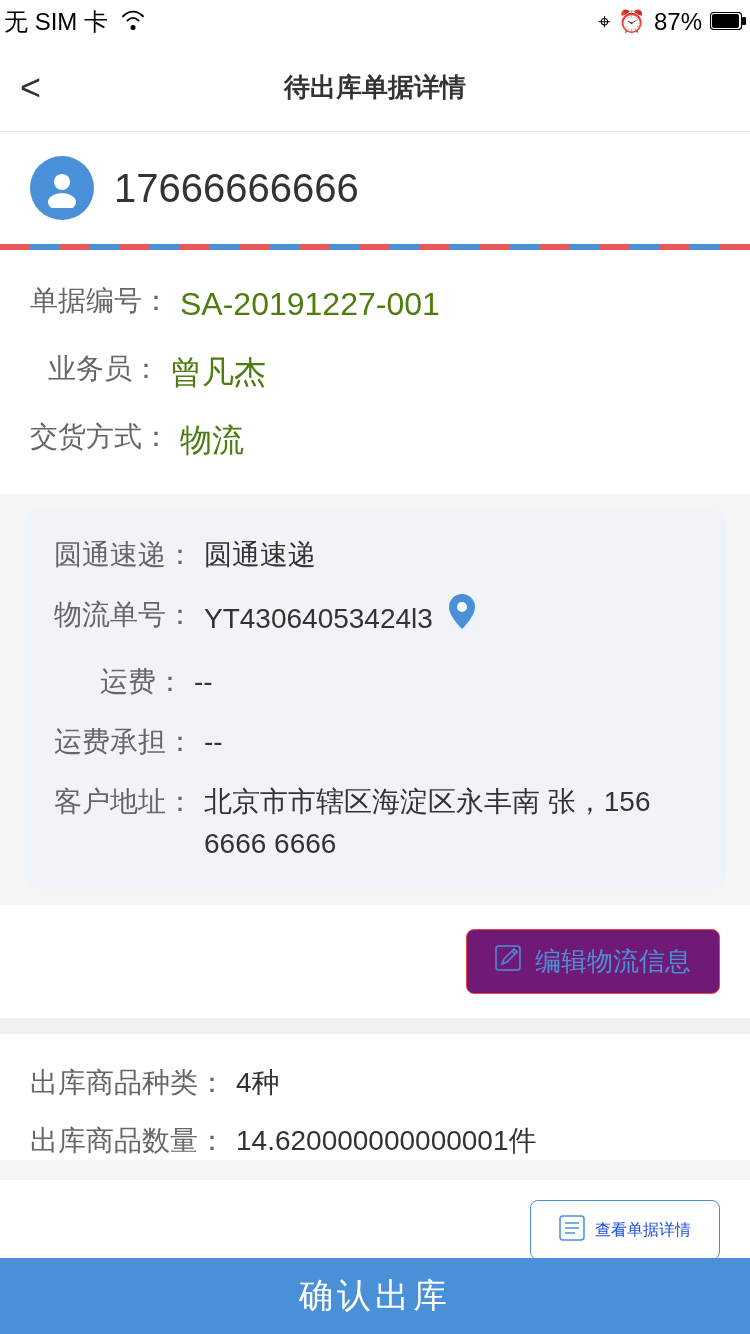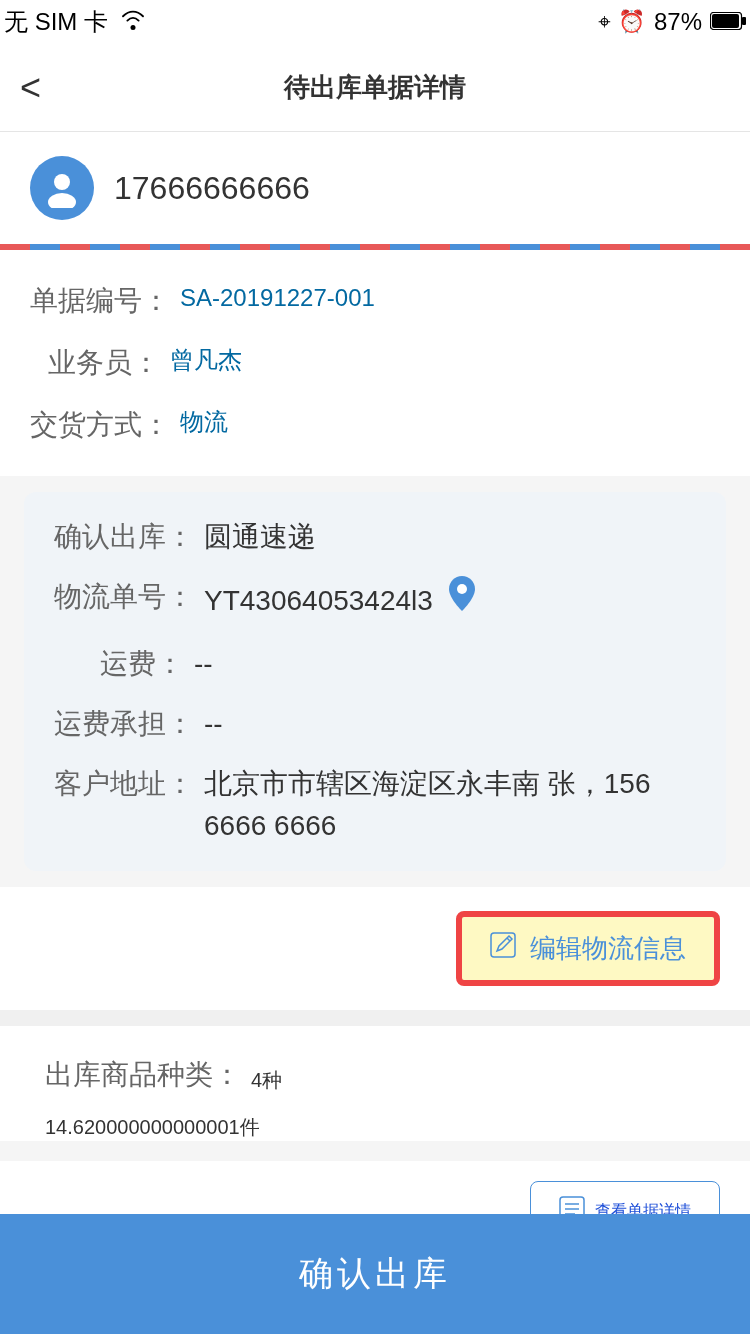--- a/index.html
+++ b/index.html
@@ -70,21 +70,21 @@
       height: 64px;
       border-radius: 50%;
       background: #4a90d9;
       display: flex;
       align-items: center;
       justify-content: center;
       flex-shrink: 0;
     }
     .avatar svg { width: 40px; height: 40px; }
     .customer-phone {
-      font-size: 32px;
+      font-size: 40px;
       font-weight: 500;
       color: #333;
     }
 
     
     .dashed-divider {
       height: 6px;
       background: repeating-linear-gradient(
         90deg,
         #e85858 0px, #e85858 30px,
@@ -110,22 +110,22 @@
     .info-row:last-child { margin-bottom: 0; }
     .info-label {
       color: #666;
       font-size: 28px;
       min-width: 140px;
       text-align: right;
       padding-right: 10px;
       flex-shrink: 0;
     }
     .info-value {
-      color: #0369a1;
-      font-size: 24px;
+      color: #4d7c0f;
+      font-size: 32px;
       flex: 1;
     }
 
     
     .logistics-card {
       background: #f0f4f8;
       border-radius: 12px;
       margin: 0 24px 16px 24px;
       padding: 24px 30px;
     }
@@ -160,59 +160,58 @@
 
     
     .edit-logistics-btn {
       display: flex;
       align-items: center;
       justify-content: flex-end;
       padding: 24px 30px;
       background: #fff;
     }
     .btn-edit {
-      border: 6px solid #ef4444;
+      border: 1px solid #ef4444;
       border-radius: 8px;
       padding: 14px 28px;
       color: #4a90d9;
       font-size: 26px;
       display: flex;
       align-items: center;
       gap: 14px;
-      background: #fef9c3;
+      background: #701a75;
       cursor: pointer;
     }
 
     
     .separator {
       height: 16px;
       background: #f0f0f0;
     }
 
     
     .goods-section {
       background: #fff;
       padding: 30px 30px 0 30px;
       margin-bottom: 0;
     }
     .goods-row {
       display: flex;
-      align-items: flex-end;
+      align-items: flex-start;
       margin-bottom: 20px;
-      margin-left: 15px;
     }
     .goods-label {
       color: #666;
       font-size: 28px;
       min-width: 180px;
       padding-right: 10px;
     }
     .goods-value {
       color: #333;
-      font-size: 20px;
+      font-size: 28px;
     }
 
     
     .view-details-area {
       background: #fff;
       padding: 20px 30px 30px 30px;
       display: flex;
       align-items: center;
       justify-content: flex-end;
     }
@@ -235,21 +234,21 @@
       background: #f5f5f5;
     }
 
     
     .confirm-btn-wrap {
       position: fixed;
       bottom: 0;
       left: 0;
       width: 750px;
       background: #4a90d9;
-      height: 120px;
+      height: 76px;
       display: flex;
       align-items: center;
       justify-content: center;
     }
     .confirm-btn {
       background: transparent;
       border: none;
       color: #fff;
       font-size: 34px;
       font-weight: 500;
@@ -318,21 +317,21 @@
       <span class="info-value">曾凡杰</span>
     </div>
     <div class="info-row">
       <span class="info-label">交货方式：</span>
       <span class="info-value">物流</span>
     </div>
   </div>
 
   <div class="logistics-card">
     <div class="logistics-row">
-      <span class="logistics-label">确认出库：</span>
+      <span class="logistics-label">圆通速递：</span>
       <span class="logistics-value">圆通速递</span>
     </div>
     <div class="logistics-row">
       <span class="logistics-label">物流单号：</span>
       <span class="logistics-value">
         <span>YT43064053424l3</span>
         <span class="location-icon">
           <svg width="30" height="36" viewBox="0 0 30 36" fill="none">
             <path d="M15 0C7.8 0 2 5.8 2 13c0 9.6 13 22 13 22S28 22.6 28 13C28 5.8 22.2 0 15 0z" fill="#4a90d9"></path>
             <circle cx="15" cy="13" r="5" fill="#fff"></circle>
@@ -368,20 +367,21 @@
   </div>
 
   <div class="separator"></div>
 
   <div class="goods-section">
     <div class="goods-row">
       <span class="goods-label">出库商品种类：</span>
       <span class="goods-value">4种</span>
     </div>
     <div class="goods-row">
+      <span class="goods-label">出库商品数量：</span>
       <span class="goods-value">14.620000000000001件</span>
     </div>
   </div>
 
   <div class="view-details-area">
     <button class="btn-view-details">
       <span>
         <svg width="26" height="26" viewBox="0 0 26 26" fill="none">
           <rect x="1" y="1" width="24" height="24" rx="3" stroke="#4a90d9" stroke-width="1.5" fill="none"></rect>
           <line x1="6" y1="8" x2="20" y2="8" stroke="#4a90d9" stroke-width="1.5"></line>

